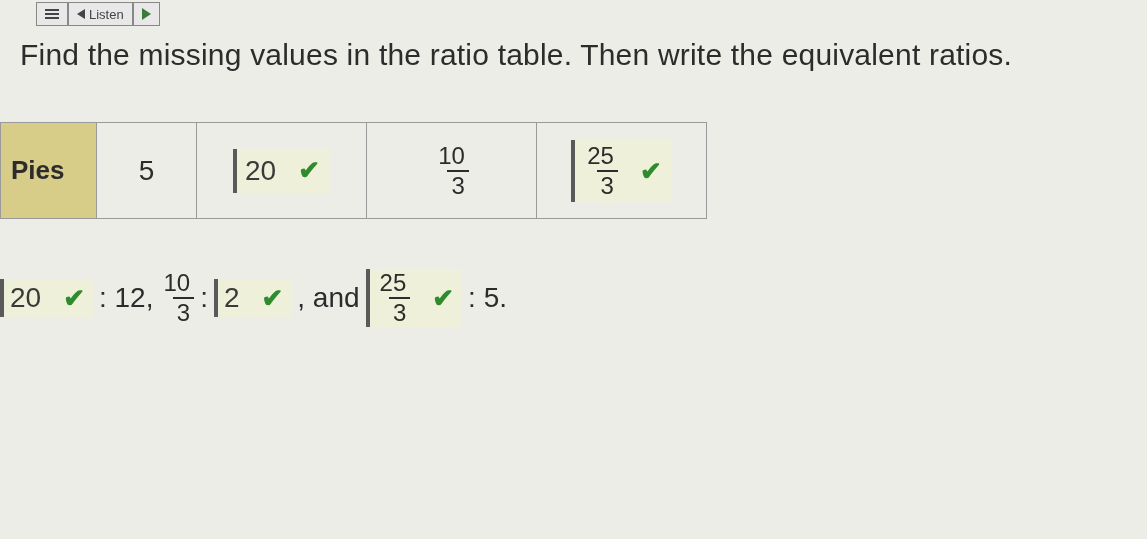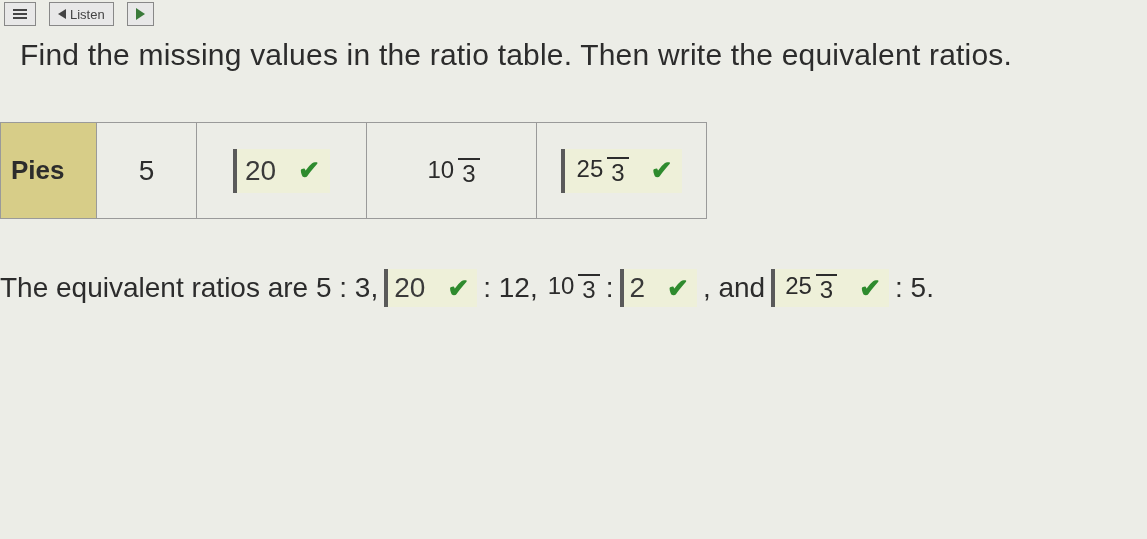--- a/index.html
+++ b/index.html
@@ -7,23 +7,24 @@
       font-family: Arial, Helvetica, sans-serif;
       background: #ecede7;
       width: 1147px;
       height: 539px;
       overflow: hidden;
       color: #2c2c2c;
     }
     .toolbar {
       display: flex;
       align-items: center;
-      gap: 13px;
+      gap: 0;
       padding: 0 0 0 4px;
       height: 28px;
+      margin-left: 32px;
     }
     .toolbar-btn {
       border: 1px solid #888;
       background: #e8e8e8;
       height: 24px;
       display: flex;
       align-items: center;
       justify-content: center;
       padding: 0 8px;
       font-size: 13px;
@@ -94,22 +95,22 @@
       min-height: 38px;
     }
     .ans-val { font-size: 28px; color:#3a3a3a; }
     .check {
       color: #2e8b2e;
       font-size: 26px;
       font-weight: bold;
     }
     .frac {
       display: inline-flex;
-      flex-direction: row;
-      align-items: flex-start;
+      flex-direction: column;
+      align-items: flex-end;
       line-height: 1;
       vertical-align: middle;
       font-size: 24px;
     }
     .frac .num { padding: 0 4px 2px; }
     .frac .den { border-top: 2px solid #2c2c2c; padding: 2px 4px 0; }
     .sentence {
       display: flex;
       align-items: center;
       flex-wrap: wrap;
@@ -168,21 +169,20 @@
           </span>
           <span class="check">✔</span>
         </span>
       </td>
     </tr>
   </tbody>
     </table>
 </div>
 
 <div class="sentence">
-  <span>The equivalent ratios are 5 : 3,</span>
   <span class="answer-box inline-sm">
     <span class="ans-val">20</span>
     <span class="check">✔</span>
   </span>
   <span>: 12,</span>
   <span class="frac">
     <span class="num">10</span>
     <span class="den">3</span>
   </span>
   <span>:</span>

